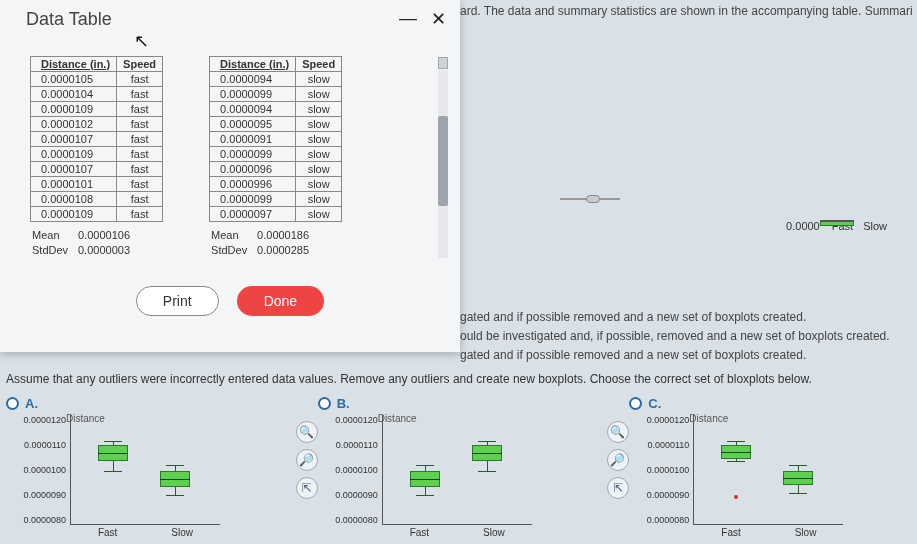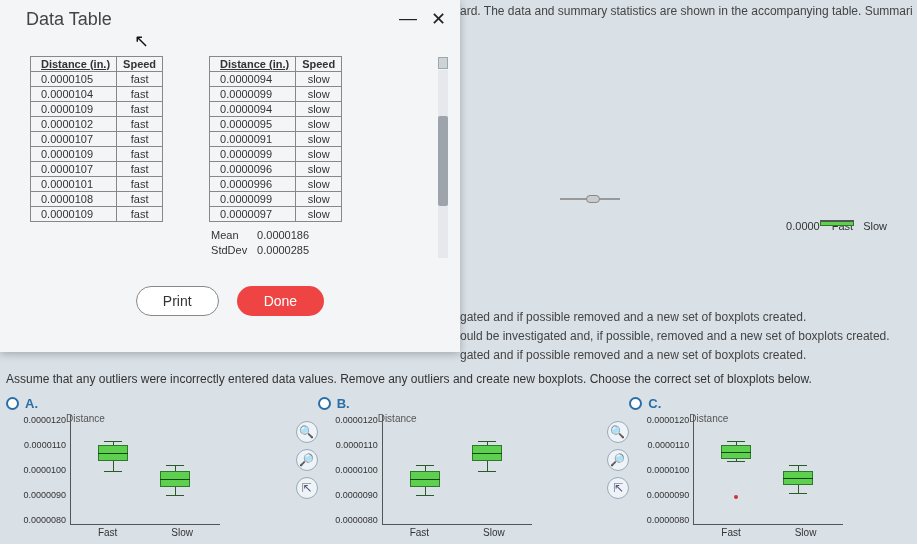--- a/index.html
+++ b/index.html
@@ -381,20 +381,24 @@
             <tr>
               <td>0.0000108</td>
               <td>fast</td>
             </tr>
             <tr>
               <td>0.0000109</td>
               <td>fast</td>
             </tr>
           </tbody>
       </table>
+      <div class="stats">
+        <div><span class="l">Mean</span><span>0.0000106</span></div>
+        <div><span class="l">StdDev</span><span>0.0000003</span></div>
+      </div>
     </div>
     <div style="width:14px"></div>
     <div class="tbl-wrap" style="position:relative">
       <table class="tbl">
         <thead>
             <tr>
           <th>Distance (in.)</th>
           <th>Speed</th>
         </tr>
           </thead>

